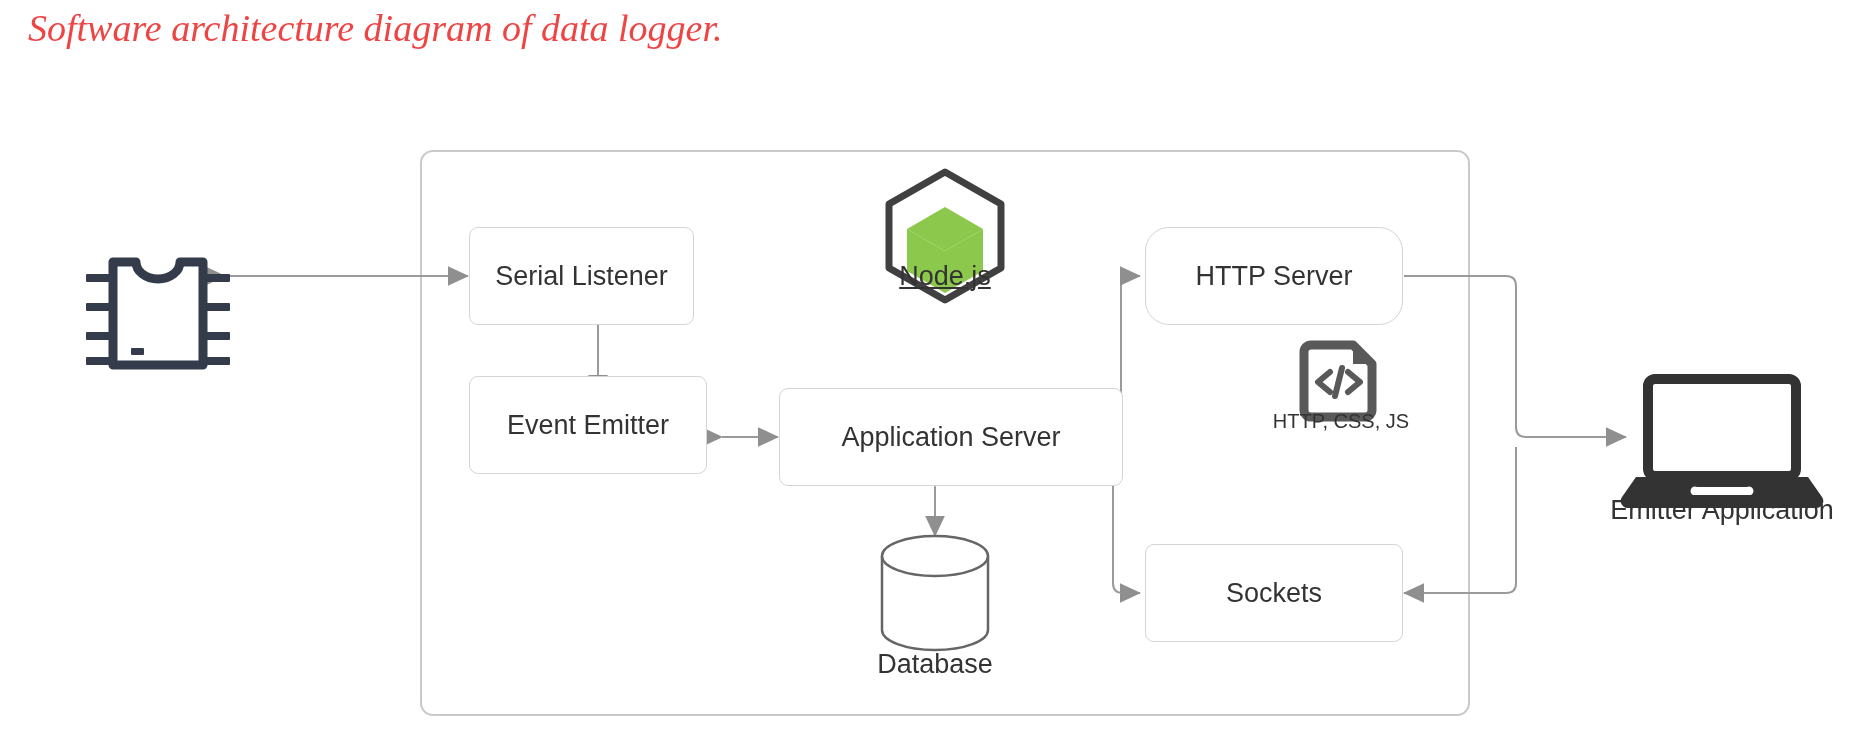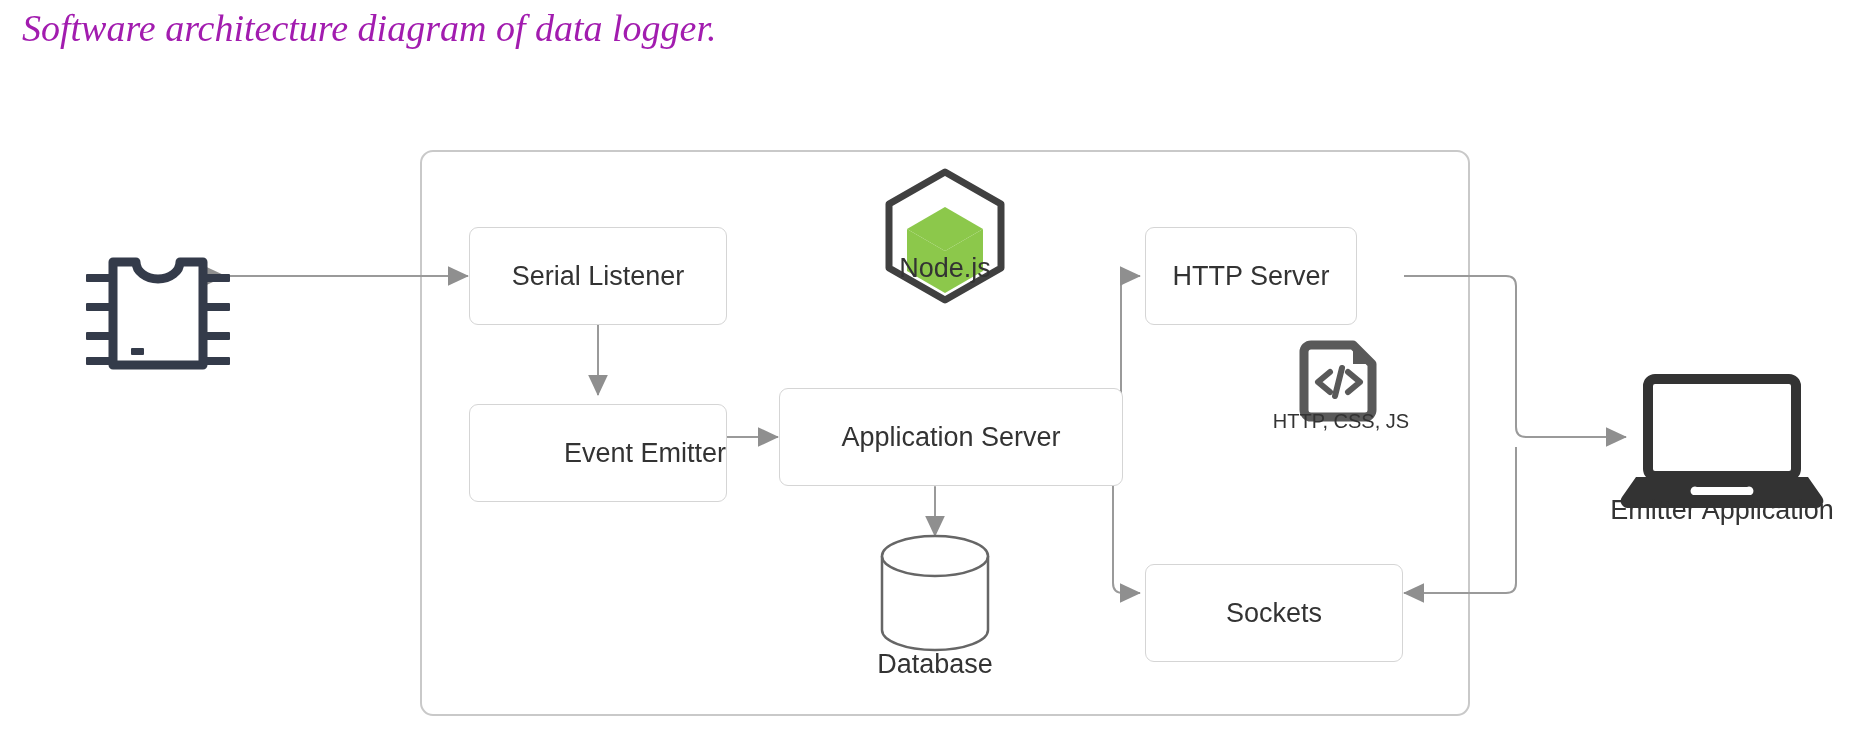--- a/index.html
+++ b/index.html
@@ -13,27 +13,27 @@
     width: 1870px;
     height: 752px;
     background: #ffffff;
     overflow: hidden;
     font-family: "Liberation Sans", sans-serif;
   }
 
   
   #title {
     position: absolute;
-    left: 22px;
+    left: 28px;
     top: 2px;
     font-family: "Liberation Serif", "DejaVu Serif", serif;
     font-style: italic;
     font-size: 38px;
     line-height: 52px;
-    color: #a21caf;
+    color: #ef4444;
     white-space: nowrap;
   }
 
   
   #canvas {
     position: absolute;
     left: 0;
     top: 0;
     width: 1870px;
     height: 752px;
@@ -156,42 +156,42 @@
 
       <path d="M 1636 477 L 1808 477 L 1822 497
                A 7 7 0 0 1 1816 508 L 1628 508
                A 7 7 0 0 1 1622 497 Z" fill="#333333"></path>
 
       <path d="M 1697 487 L 1747 487 A 4 4 0 0 1 1751 495 L 1693 495
                A 4 4 0 0 1 1697 487 Z" fill="#ffffff"></path>
     </g>
   </svg>
 
-  <div class="node-box" style="left:469px; top:227px; width:258px; height:98px;">
+  <div class="node-box" style="left:469px; top:227px; width:225px; height:98px;">
     <span>Serial Listener</span>
   </div>
 
-  <div class="node-box" style="left:469px; top:404px; width:258px; height:98px;justify-content:flex-end;">
+  <div class="node-box" style="left:469px; top:376px; width:238px; height:98px;">
     <span>Event Emitter</span>
   </div>
 
   <div class="node-box" style="left:779px; top:388px; width:344px; height:98px;">
     <span>Application Server</span>
   </div>
 
-  <div class="node-box" style="left:1145px; top:227px; width:212px; height:98px;">
+  <div class="node-box" style="left:1145px; top:227px; width:258px; height:98px;border-radius:24px;">
     <span>HTTP Server</span>
   </div>
 
-  <div class="node-box" style="left:1145px; top:544px; width:258px; height:98px;margin-top:20px;">
+  <div class="node-box" style="left:1145px; top:544px; width:258px; height:98px;">
     <span>Sockets</span>
   </div>
 
 
-  <div class="caption big" style="left:845px; top:250px; width:200px;">Node.js</div>
+  <div class="caption big" style="left:845px; top:258px; width:200px;text-decoration:underline;">Node.js</div>
 
   <div class="caption small" style="left:1241px; top:408px; width:200px;">HTTP, CSS, JS</div>
 
   <div class="caption big" style="left:835px; top:646px; width:200px;">Database</div>
 
   <div class="caption big" style="left:1582px; top:492px; width:280px;">Emitter Application</div>
 
 </div>
 
 </body></html>

